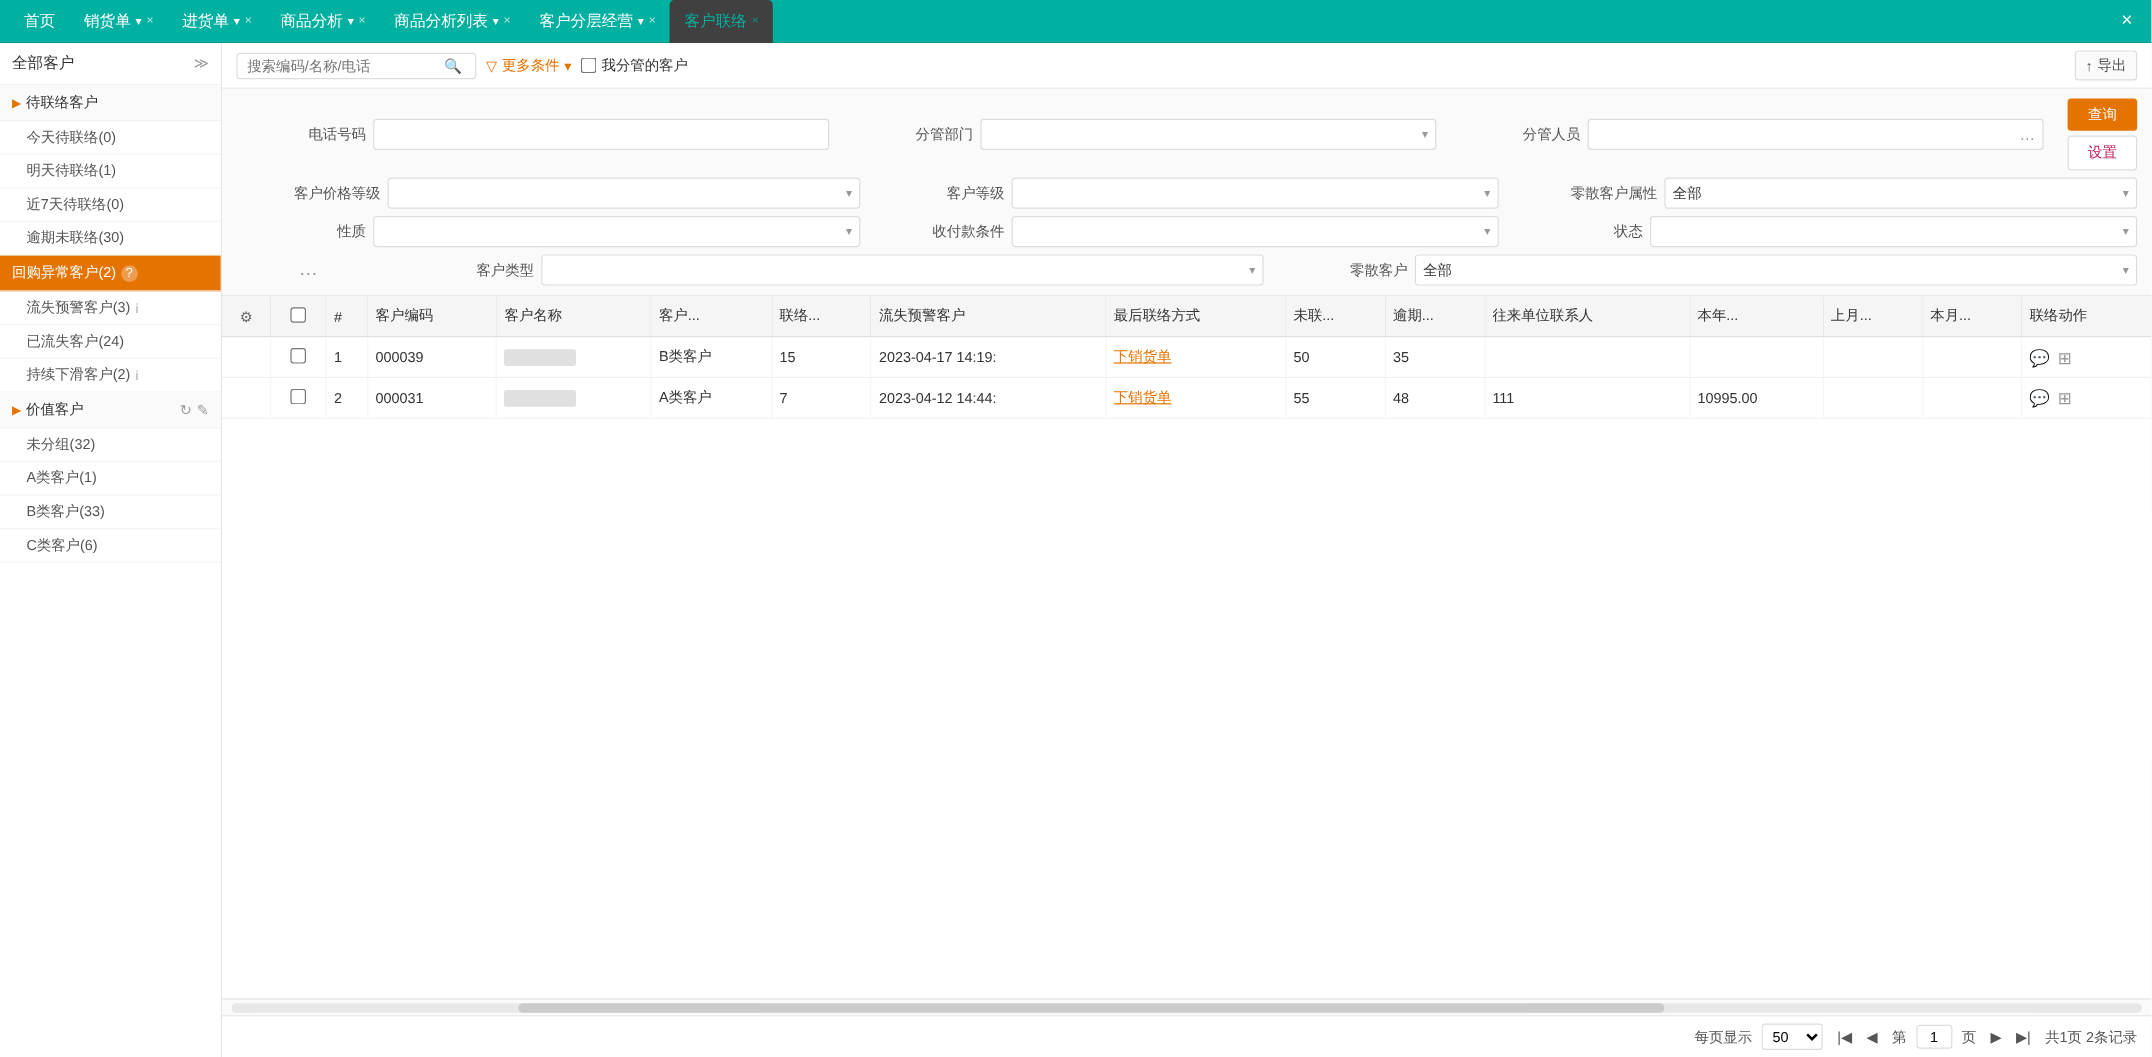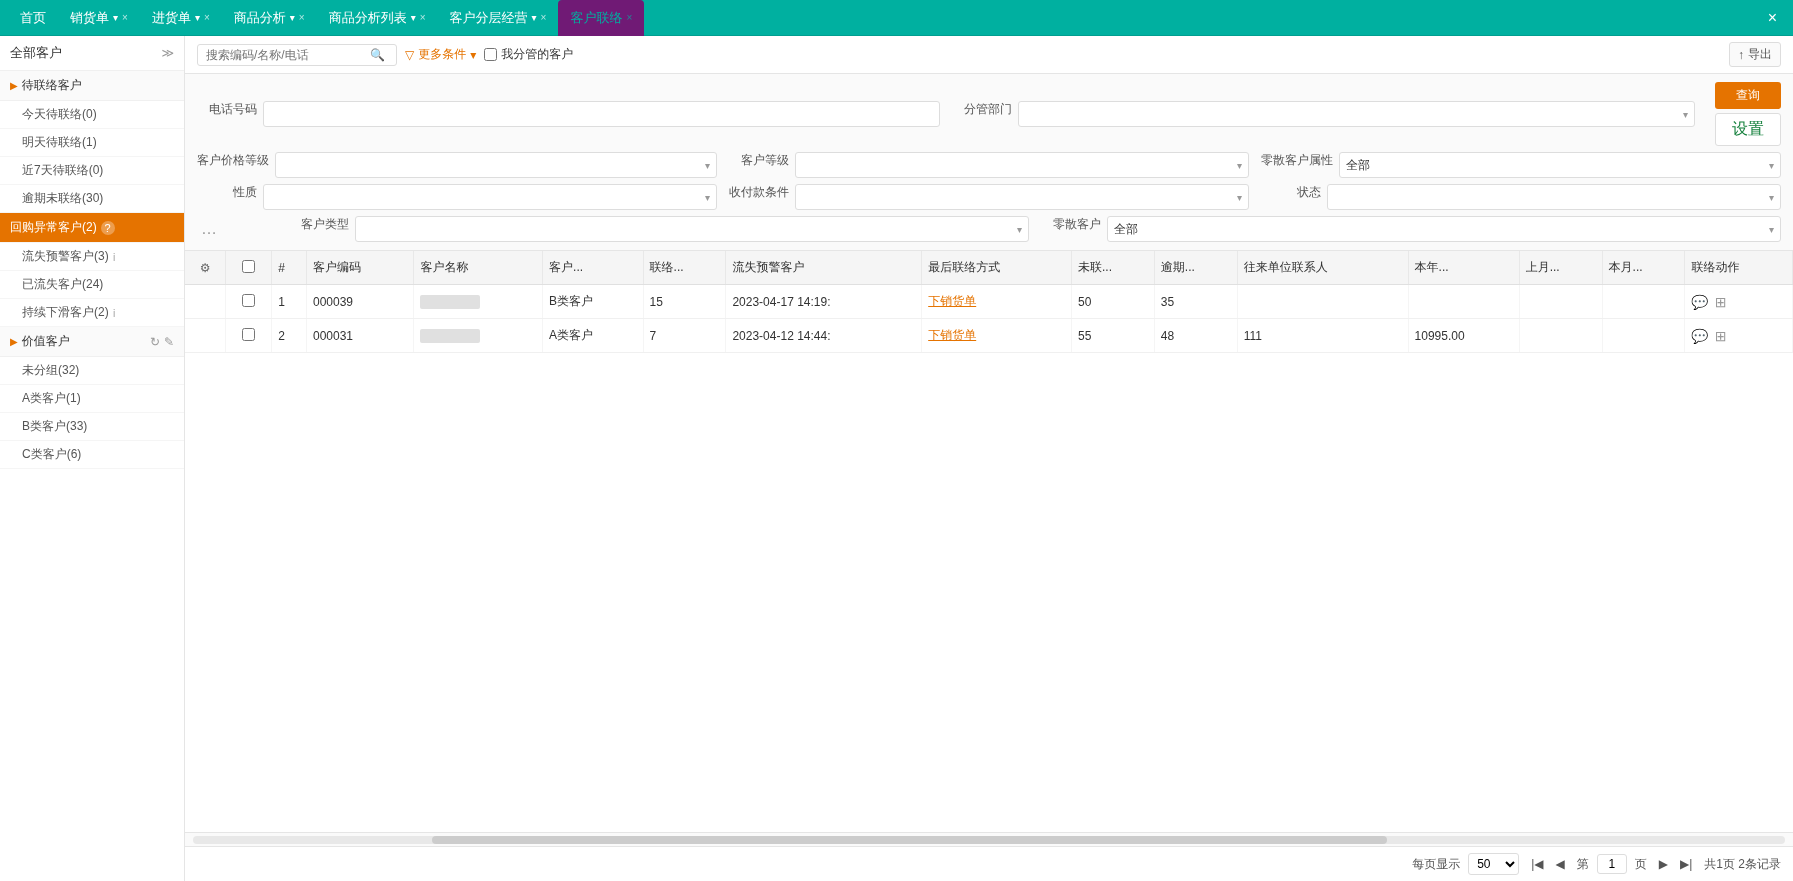--- a/index.html
+++ b/index.html
@@ -7,21 +7,21 @@
 
     
     .top-nav {
       display: flex; align-items: center; background: #00b0a0; height: 36px; padding: 0 8px;
       border-bottom: 1px solid #009e90;
     }
     .nav-tab {
       display: flex; align-items: center; padding: 0 12px; height: 36px; color: #fff;
       font-size: 13px; cursor: pointer; white-space: nowrap; gap: 4px;
     }
-    .nav-tab.active { background: #701a75; color: #00b0a0; border-radius: 4px 4px 0 0; }
+    .nav-tab.active { background: #404040; color: #00b0a0; border-radius: 4px 4px 0 0; }
     .nav-tab .close-x { font-size: 10px; cursor: pointer; opacity: 0.7; }
     .nav-tab .arrow { font-size: 10px; }
     .top-nav-close { margin-left: auto; color: #fff; cursor: pointer; font-size: 16px; padding: 0 8px; }
 
     
     .main-layout { display: flex; height: calc(100vh - 36px); }
 
     
     .sidebar {
       width: 185px; background: #fff; border-right: 1px solid #e5e5e5;
@@ -84,41 +84,41 @@
       border: 1px solid #ddd; border-radius: 3px; background: #fafafa;
     }
 
     
     .advanced-filter {
       background: #fafafa; border-bottom: 1px solid #e5e5e5; padding: 8px 12px;
     }
     .filter-row { display: flex; align-items: center; margin-bottom: 6px; gap: 12px; }
     .filter-row:last-child { margin-bottom: 0; }
     .filter-cell {
-      display: flex; gap: 6px; flex: 1;
+      display: flex; align-items: center; gap: 6px; flex: 1; margin-left: 48px;
     }
     .filter-cell label { color: #555; font-size: 12px; white-space: nowrap; min-width: 60px; text-align: right; }
     .filter-select {
       flex: 1; border: 1px solid #ddd; border-radius: 3px; padding: 3px 6px;
       font-size: 12px; background: #fff; outline: none; display: flex; align-items: center;
       justify-content: space-between; cursor: pointer; min-height: 26px;
     }
     .filter-select .placeholder { color: #aaa; }
     .filter-select .arrow { color: #999; font-size: 10px; }
     .filter-input {
       flex: 1; border: 1px solid #ddd; border-radius: 3px; padding: 3px 8px;
       font-size: 12px; outline: none; min-height: 26px;
     }
     .btn-query {
       background: #e57300; color: #fff; border: none; border-radius: 3px;
       padding: 5px 16px; font-size: 12px; cursor: pointer;
     }
     .btn-set {
-      background: #fff; color: #15803d; border: 1px solid #ddd; border-radius: 3px;
-      padding: 5px 16px; font-size: 16px; cursor: pointer;
+      background: #fff; color: #be185d; border: 1px solid #ddd; border-radius: 3px;
+      padding: 5px 16px; font-size: 12px; cursor: pointer;
     }
     .filter-actions { display: flex; flex-direction: column; gap: 4px; margin-left: 8px; }
     .dots-btn { color: #999; cursor: pointer; font-size: 16px; padding: 0 4px; }
 
     
     .table-area { flex: 1; overflow: auto; }
     table { width: 100%; border-collapse: collapse; font-size: 12px; }
     thead th {
       background: #f5f5f5; border-bottom: 1px solid #e0e0e0; border-right: 1px solid #e8e8e8;
       padding: 8px 6px; text-align: left; white-space: nowrap; font-weight: 500; color: #333;
@@ -289,20 +289,27 @@
       <div class="filter-row">
         <div class="filter-cell">
           <label>电话号码</label>
           <input class="filter-input" type="text" style="flex: 1 1 0%;">
         </div>
         <div class="filter-cell">
           <label>分管部门</label>
           <div class="filter-select">
             <span class="placeholder"></span>
             <span class="arrow">▾</span>
+          </div>
+        </div>
+        <div class="filter-cell">
+          <label>分管人员</label>
+          <div class="filter-select" style="flex:1;">
+            <span class="placeholder"></span>
+            <span style="color:#999;cursor:pointer;font-size:13px;">…</span>
           </div>
         </div>
         <div class="filter-actions">
           <button class="btn-query">查询</button>
           <button class="btn-set">设置</button>
         </div>
       </div>
 
       <div class="filter-row">
         <div class="filter-cell">

